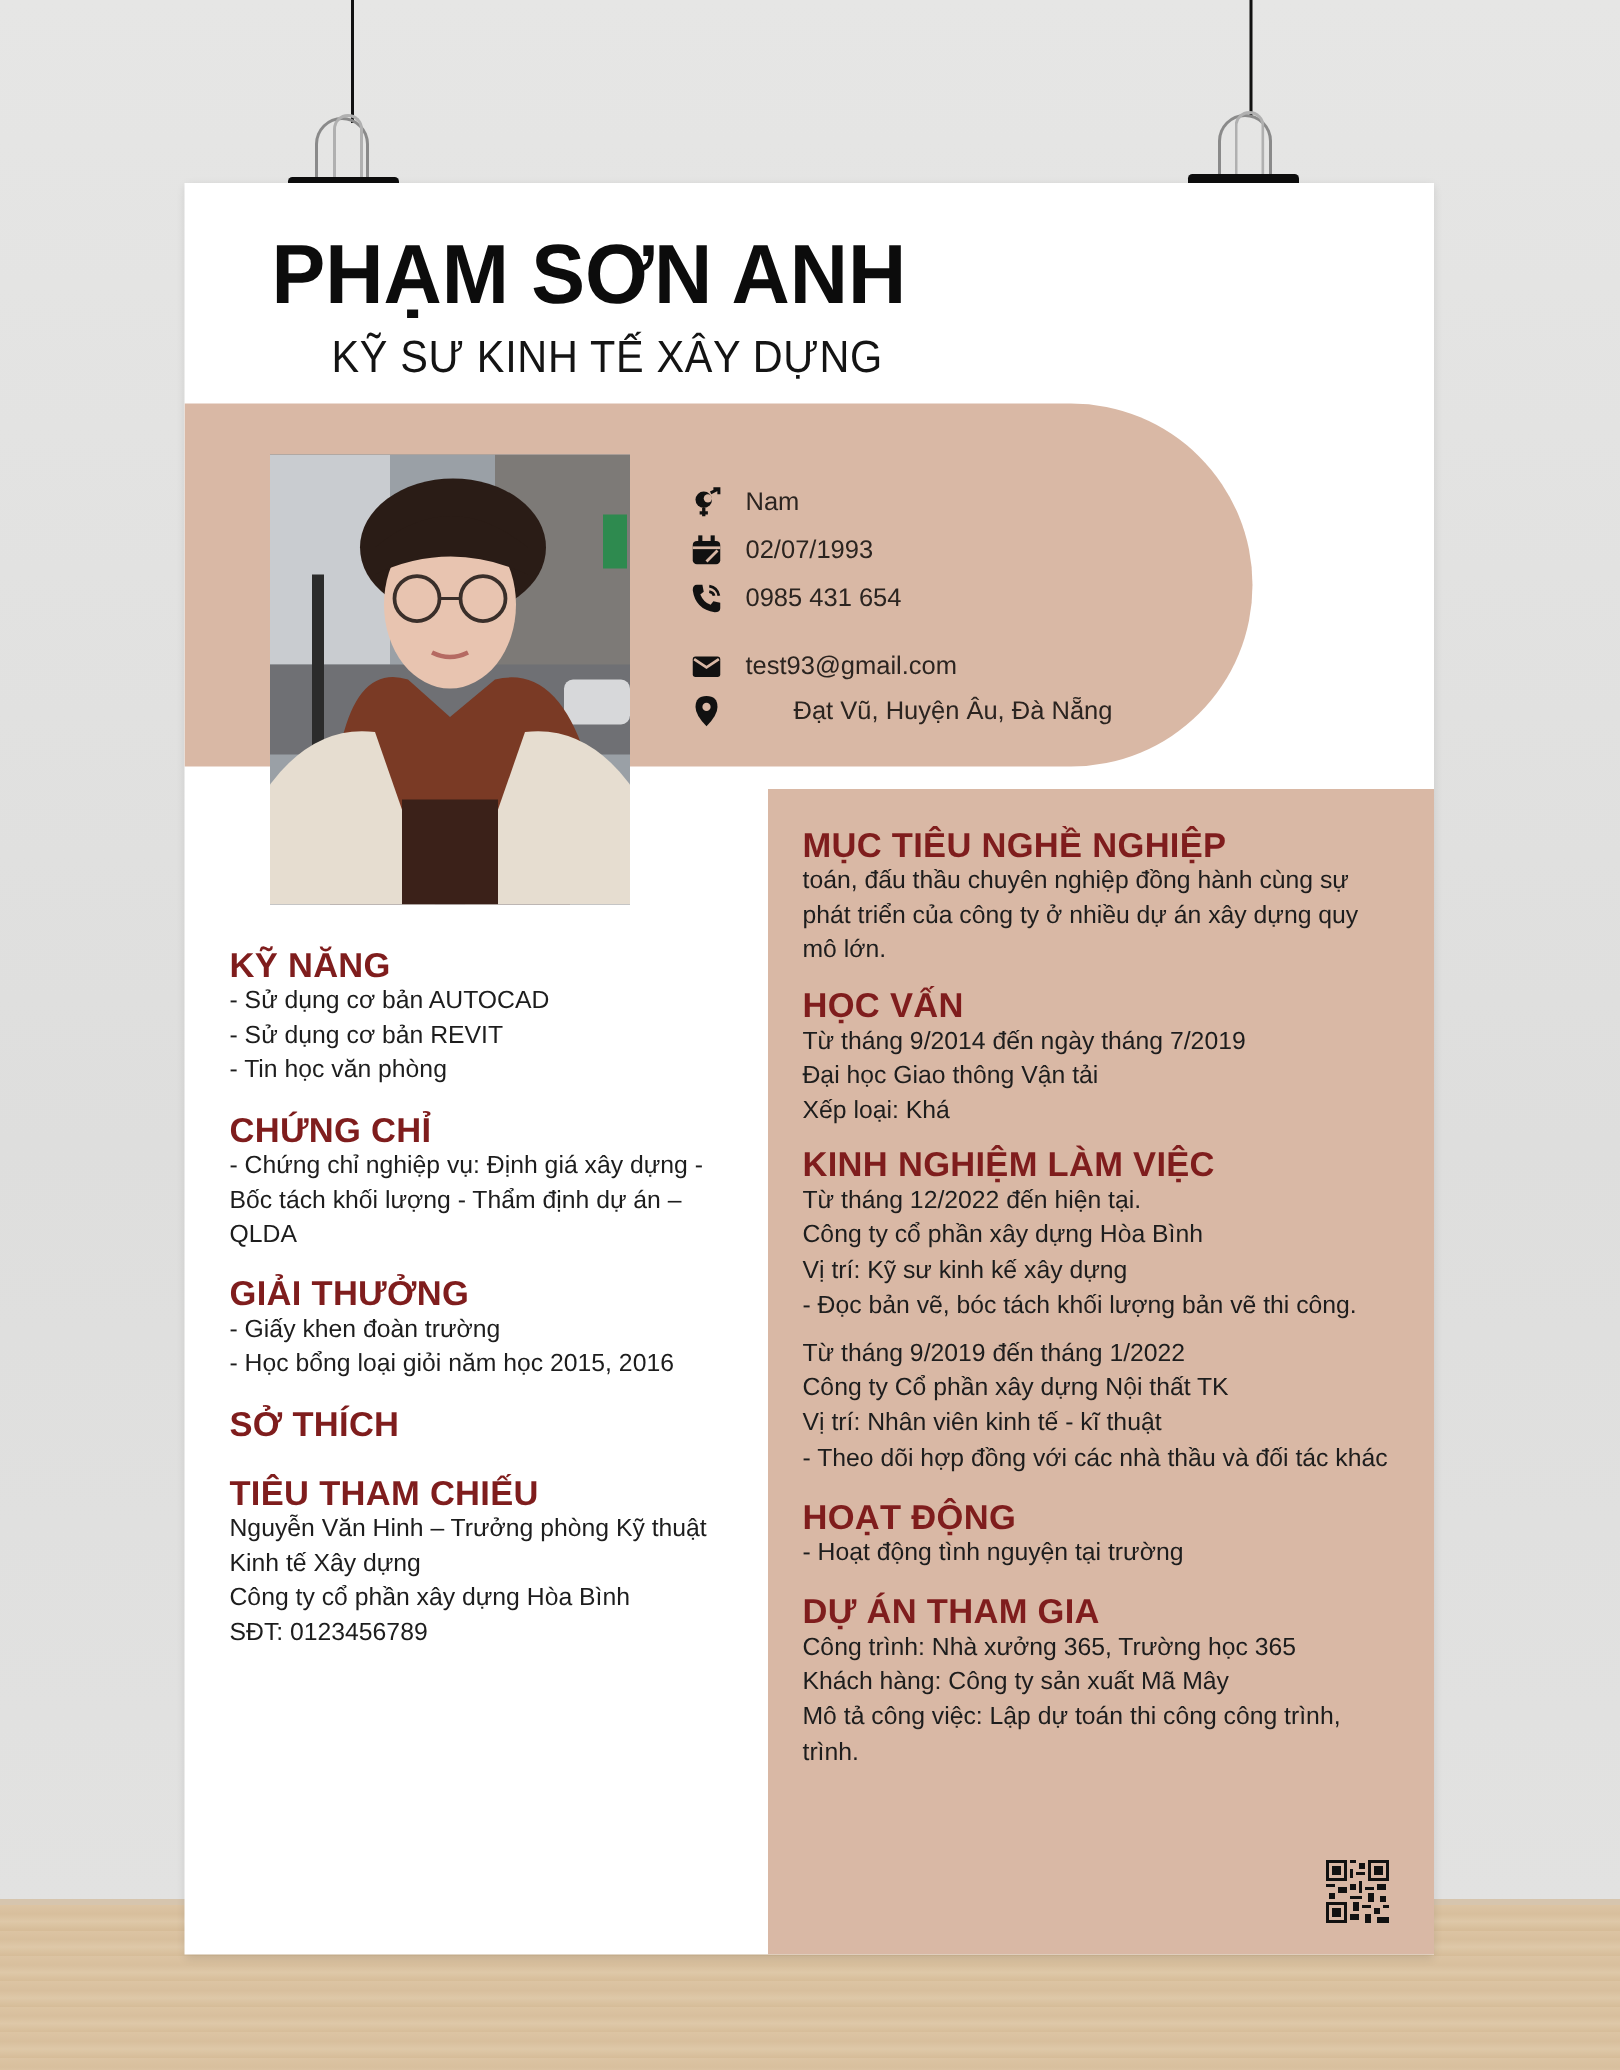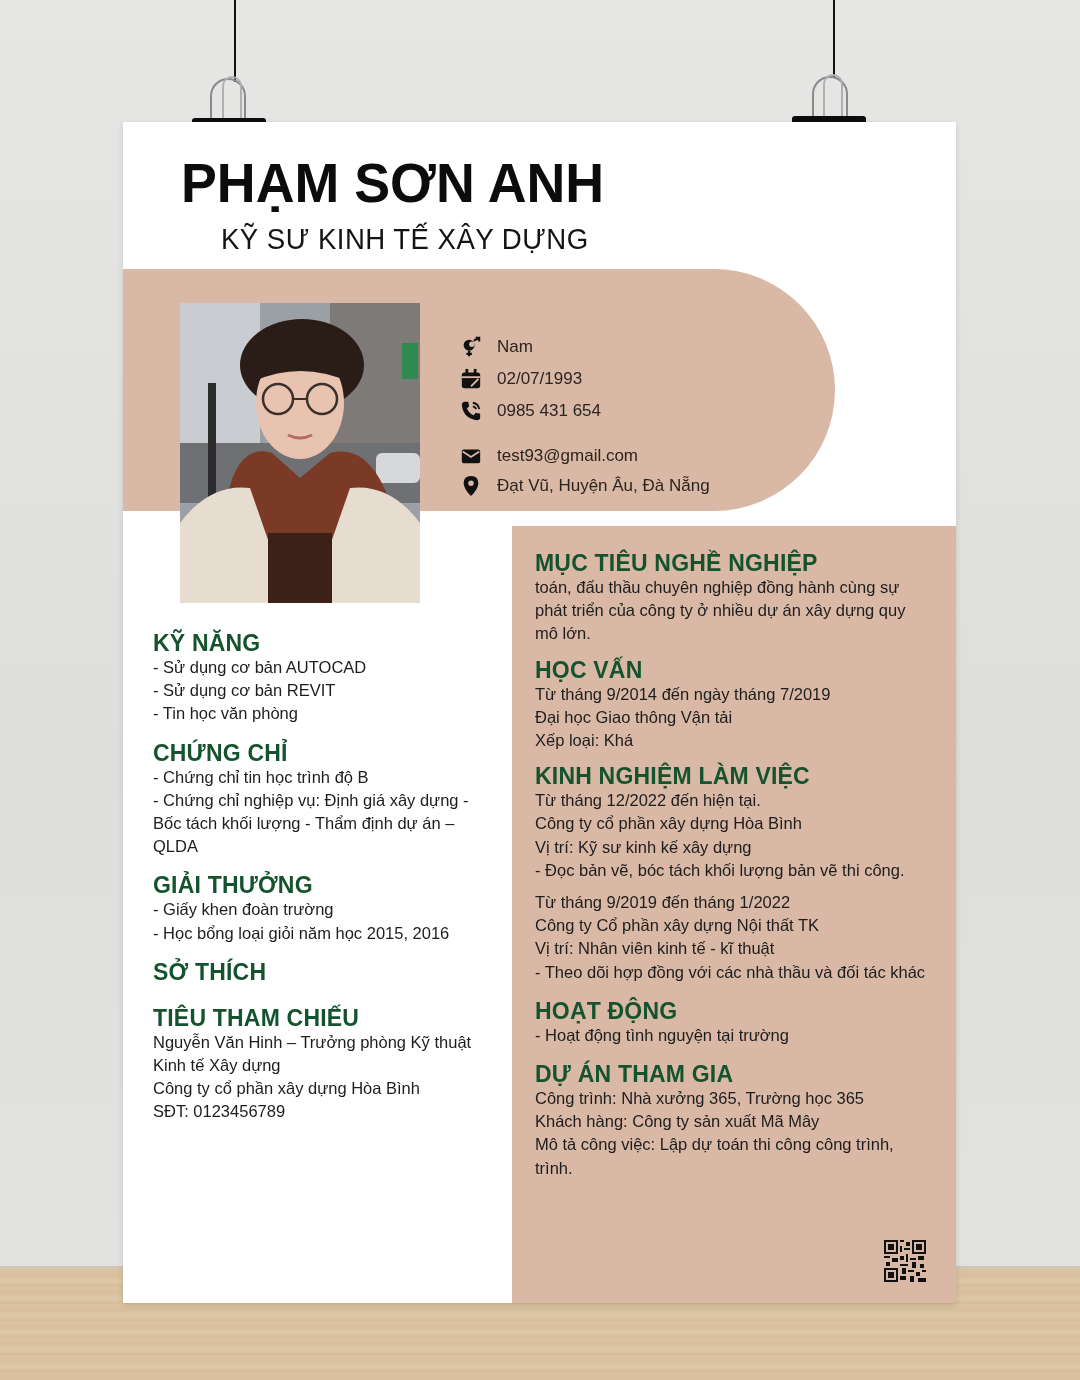--- a/index.html
+++ b/index.html
@@ -45,33 +45,33 @@
     transform: scaleX(0.92); transform-origin: left top;
   }
   .band {
     position: absolute; left: 0; top: 147px; width: 712px; height: 242px;
     background: #d9b8a5; border-radius: 0 121px 121px 0;
   }
   .photo {
     position: absolute; left: 57px; top: 181px; width: 240px; height: 300px;
     overflow: hidden; background: #8d8f92;
   }
-  .contact-list { position: absolute; left: 336px; top: 210px; }
+  .contact-list { position: absolute; left: 336px; top: 198px; }
   .contact-item {
     display: flex; align-items: center; height: 30px; margin-bottom: 0px;
   }
   .contact-item .ic { width: 24px; height: 24px; margin-right: 14px; display:flex; align-items:center; justify-content:center; }
   .contact-item .txt { font-size: 17px; color: #2b2420; font-weight: 400; }
 
   .right-panel {
     position: absolute; left: 389px; top: 404px; width: 444px; height: 777px;
     background: #d9b8a5;
   }
   .section-title {
-    font-size: 23px; font-weight: 700; color: #14532d; line-height: 26px; letter-spacing: 0.2px;
+    font-size: 23px; font-weight: 700; color: #7f1d1d; line-height: 26px; letter-spacing: 0.2px;
   }
   .section-body div { font-size: 16.5px; line-height: 23.2px; color: #1d1d1d; }
 
   .left-col { position: absolute; left: 30px; top: 508px; width: 340px; }
   .left-col .sec { margin-bottom: 14px; }
   .right-col { position: absolute; left: 23px; top: 24px; width: 410px; }
   .right-col .sec { margin-bottom: 11px; }
   .gap { height: 9px; }
 
   .qr { position: absolute; left: 372px; top: 714px; width: 42px; height: 42px; }
@@ -166,21 +166,21 @@
     </div>
     <div class="contact-item" style="margin-top:15px;">
       <span class="ic">
         <svg width="22" height="22" viewBox="0 0 24 24">
             <rect x="2" y="5" width="20" height="15" rx="2" fill="#111"></rect>
             <path d="M3 7 L12 13 L21 7" stroke="#d9b8a5" stroke-width="2" fill="none"></path>
           </svg>
       </span>
       <span class="txt">test93@gmail.com</span>
     </div>
-    <div class="contact-item" style="margin-top:0px;">
+    <div class="contact-item" style="margin-top:0px;gap:32px;">
       <span class="ic">
         <svg width="22" height="22" viewBox="0 0 24 24">
             <path d="M12 1 Q20 1 20 9 Q20 15 12 23 Q4 15 4 9 Q4 1 12 1 Z" fill="#111"></path>
             <circle cx="12" cy="9" r="3" fill="#d9b8a5"></circle>
           </svg>
       </span>
       <span class="txt">Đạt Vũ, Huyện Âu, Đà Nẵng</span>
     </div>
   </div>
 
@@ -189,21 +189,20 @@
       <div class="section-title">KỸ NĂNG</div>
       <div class="section-body">
         <div>- Sử dụng cơ bản AUTOCAD</div>
         <div>- Sử dụng cơ bản REVIT</div>
         <div>- Tin học văn phòng</div>
       </div>
     </div>
     <div class="sec">
       <div class="section-title">CHỨNG CHỈ</div>
       <div class="section-body">
-        <div>- Chứng chỉ tin học trình độ B</div>
         <div>- Chứng chỉ nghiệp vụ: Định giá xây dựng -</div>
         <div>Bốc tách khối lượng - Thẩm định dự án –</div>
         <div>QLDA</div>
       </div>
     </div>
     <div class="sec">
       <div class="section-title">GIẢI THƯỞNG</div>
       <div class="section-body">
         <div>- Giấy khen đoàn trường</div>
         <div>- Học bổng loại giỏi năm học 2015, 2016</div>

